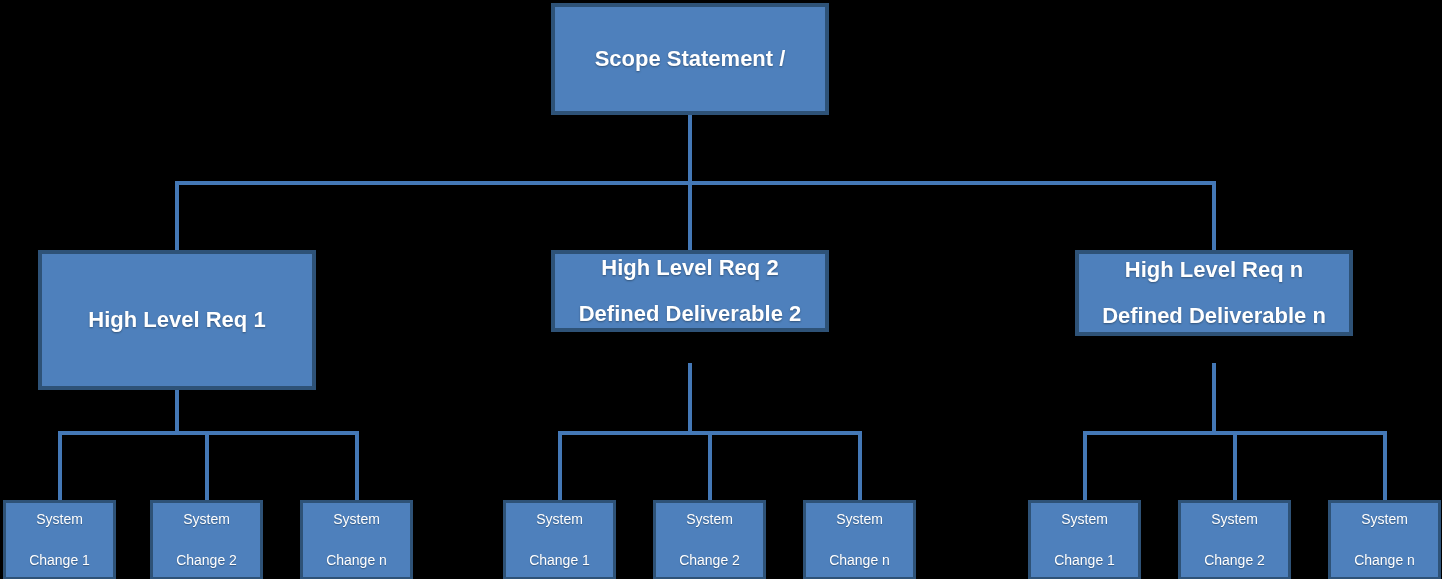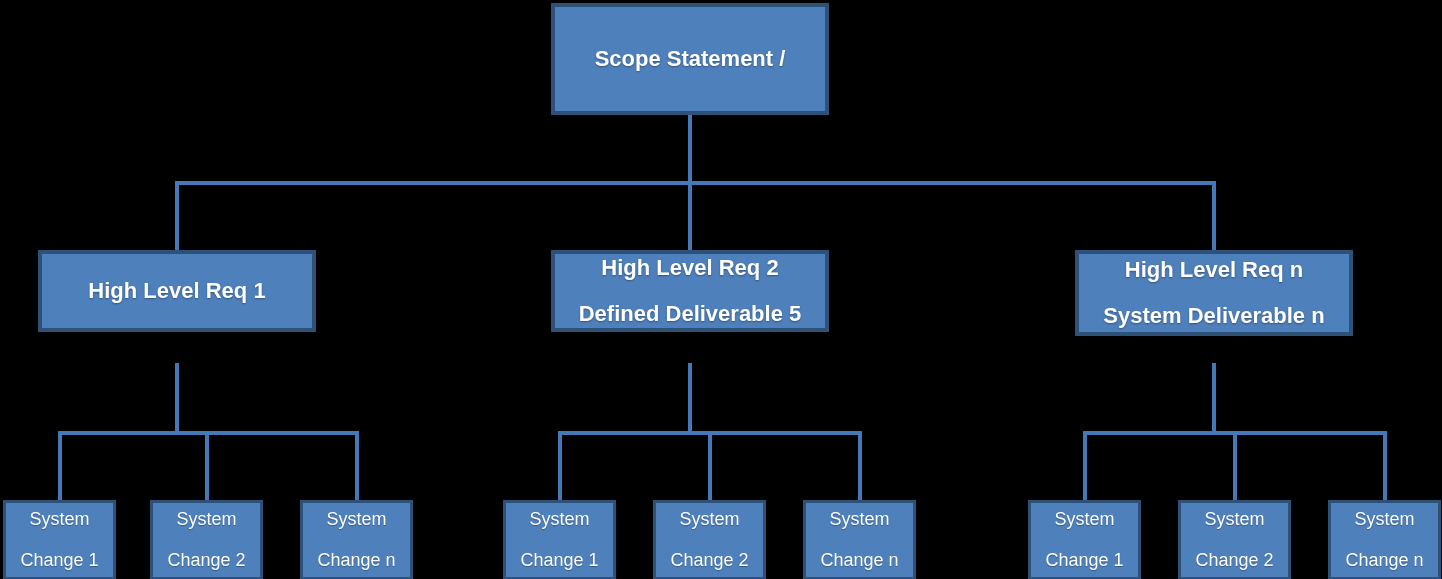--- a/index.html
+++ b/index.html
@@ -21,21 +21,21 @@
     display:flex;flex-direction:column;align-items:center;justify-content:center;
     text-align:center;color:var(--text-color);gap:14px;
   }
   .node--big{
     width:278px;border:4px solid var(--box-border);
     font-size:22px;font-weight:700;line-height:32px;
     text-shadow:0 1px 2px rgba(0,0,0,0.35);
   }
   .node--small{
     width:113px;height:80px;border:3px solid var(--box-border);
-    font-size:18px;font-weight:400;line-height:27px;
+    font-size:14px;font-weight:400;line-height:27px;
     text-shadow:0 1px 1px rgba(0,0,0,0.3);
   }
   .line{display:block;white-space:nowrap;}
   .conn{position:absolute;background:var(--connector);}
 </style>
 </head>
 <body>
 
 <div class="canvas">
 
@@ -59,30 +59,30 @@
   <div class="conn" style="left:1212px;top:363px;width:4px;height:71px;"></div>
   <div class="conn" style="left:1082.5px;top:431px;width:304px;height:4px;"></div>
   <div class="conn" style="left:1082.5px;top:431px;width:4px;height:69px;"></div>
   <div class="conn" style="left:1232.5px;top:431px;width:4px;height:69px;"></div>
   <div class="conn" style="left:1382.5px;top:431px;width:4px;height:69px;"></div>
 
   <div class="node node--big" style="left:551px;top:3px;height:112px;">
     <span class="line">Scope Statement /</span>
   </div>
 
-  <div class="node node--big" style="left:38px;top:250px;height:82px;">
+  <div class="node node--big" style="left:38px;top:250px;height:140px;">
     <span class="line">High Level Req 1</span>
   </div>
   <div class="node node--big" style="left:551px;top:250px;height:82px;">
     <span class="line">High Level Req 2</span>
-    <span class="line">Defined Deliverable 5</span>
+    <span class="line">Defined Deliverable 2</span>
   </div>
   <div class="node node--big" style="left:1075px;top:250px;height:86px;">
     <span class="line">High Level Req n</span>
-    <span class="line">System Deliverable n</span>
+    <span class="line">Defined Deliverable n</span>
   </div>
 
   <div class="node node--small" style="left:3px;top:500px;">
     <span class="line">System</span>
     <span class="line">Change 1</span>
   </div>
   <div class="node node--small" style="left:150px;top:500px;">
     <span class="line">System</span>
     <span class="line">Change 2</span>
   </div>

